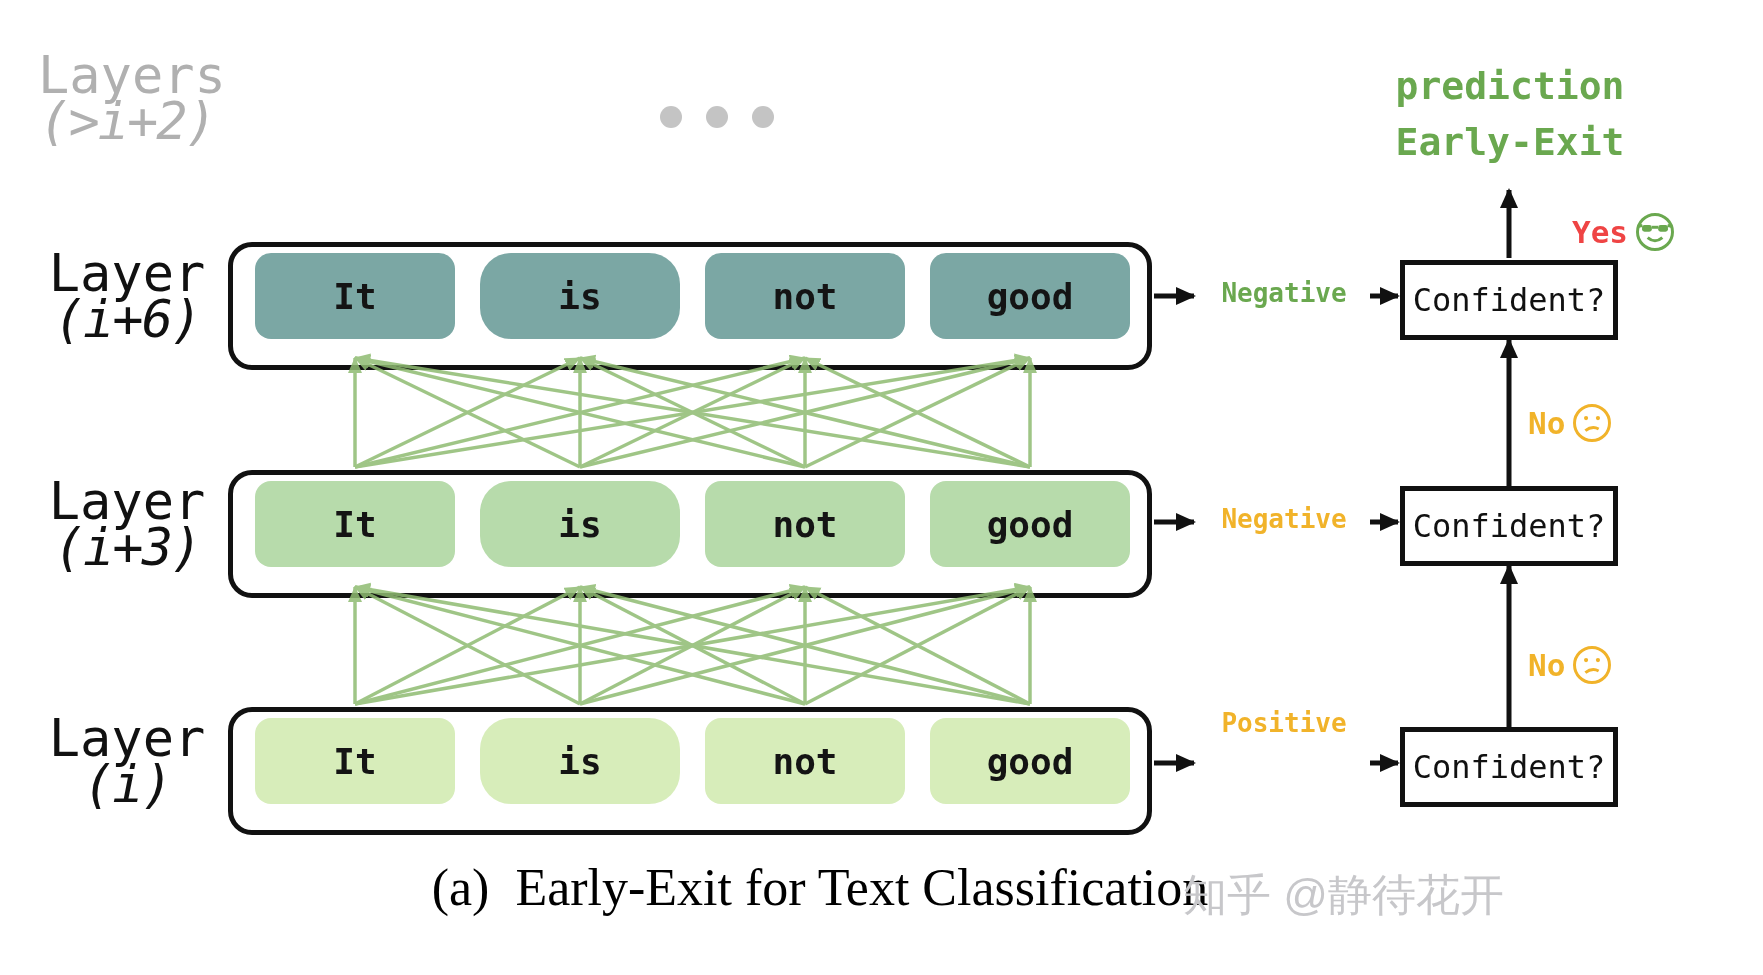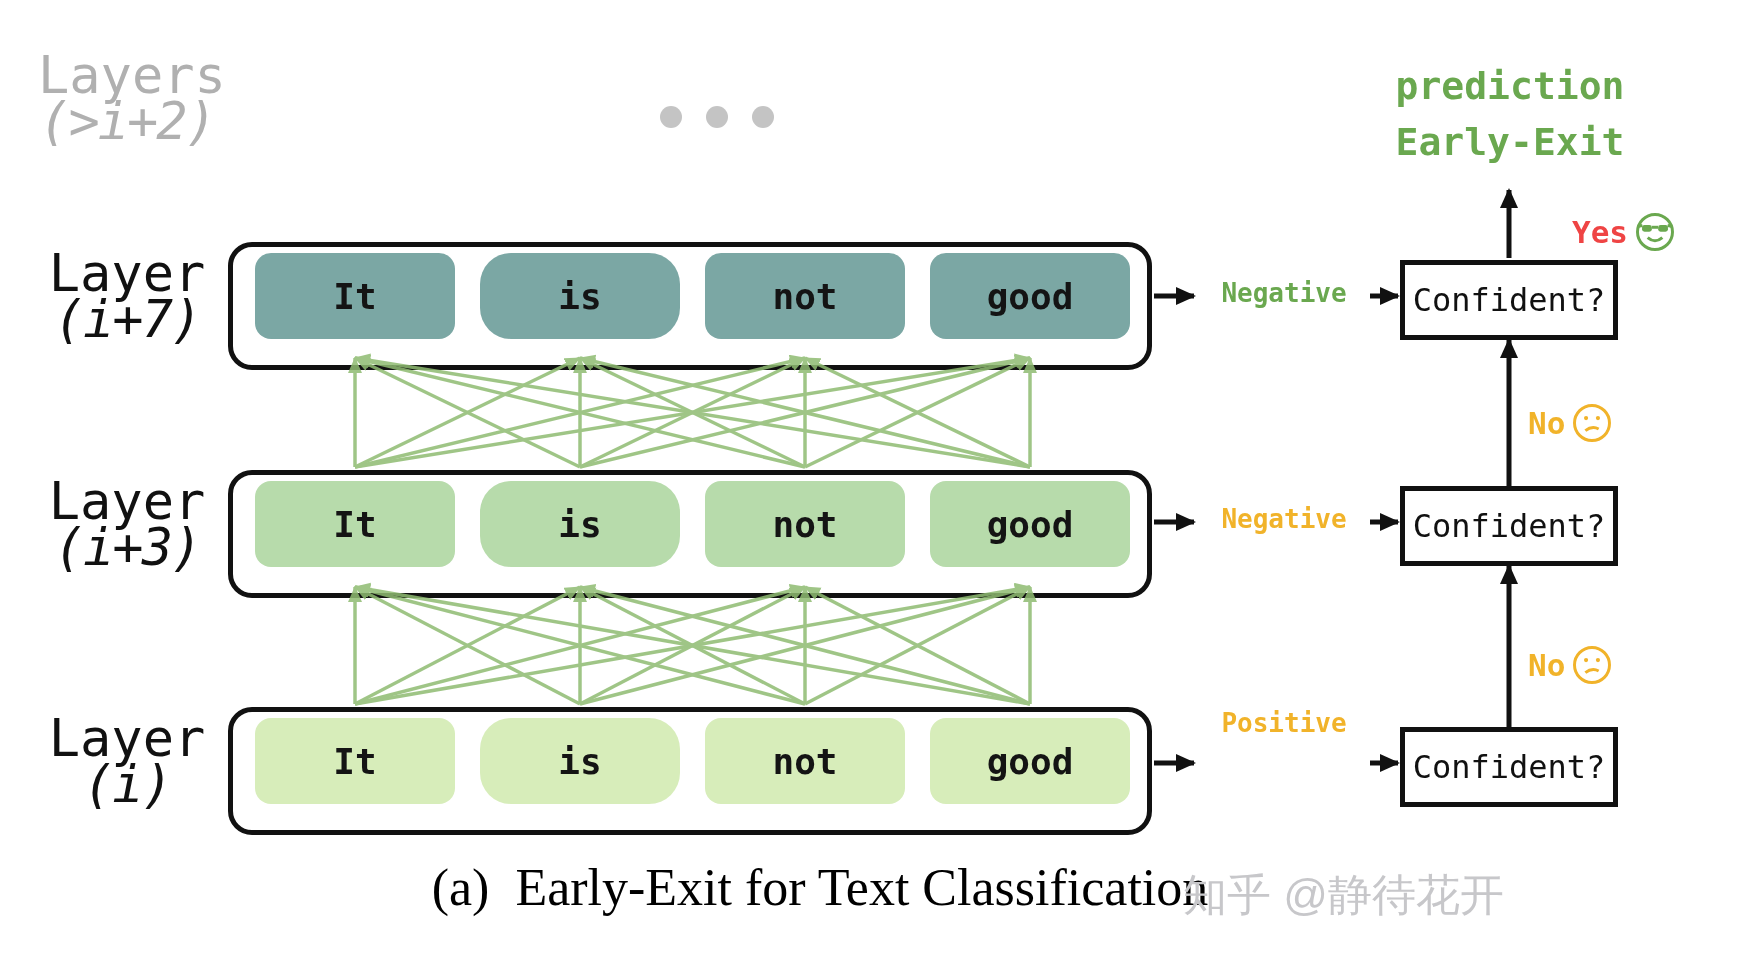--- a/index.html
+++ b/index.html
@@ -74,21 +74,21 @@
   </div>
 
   <div class="dots">
     <span></span>
     <span></span>
     <span></span>
   </div>
 
   <div class="side-label lab-1">
     <div>Layer</div>
-    <div class="ital">(i+7)</div>
+    <div class="ital">(i+6)</div>
   </div>
   <div class="side-label lab-2">
     <div>Layer</div>
     <div class="ital">(i+3)</div>
   </div>
   <div class="side-label lab-3">
     <div>Layer</div>
     <div class="ital">(i)</div>
   </div>
 

